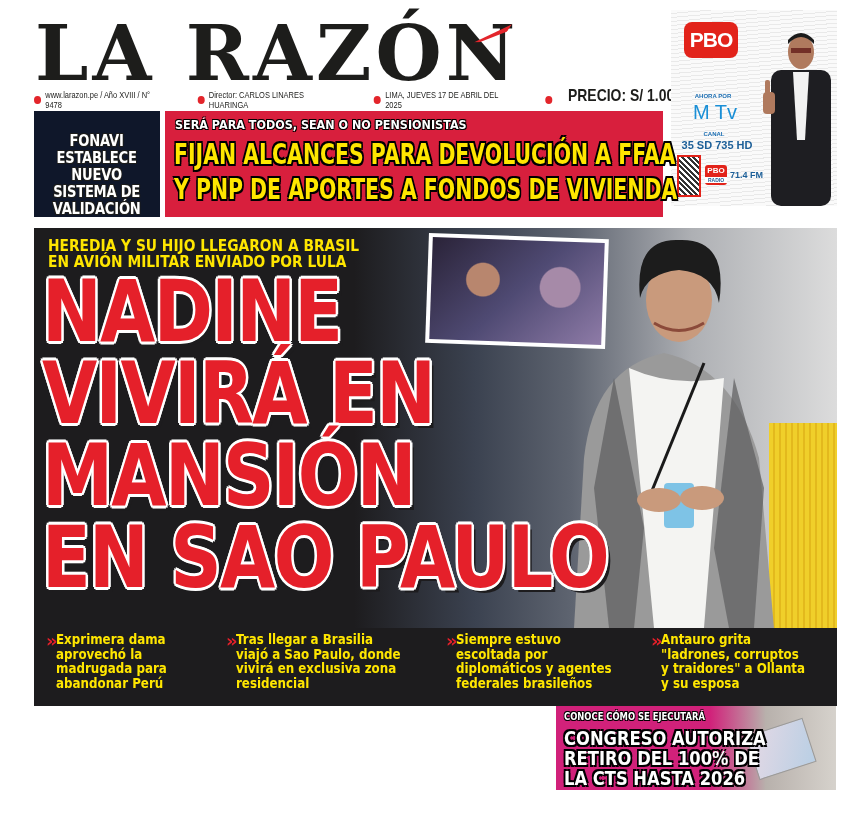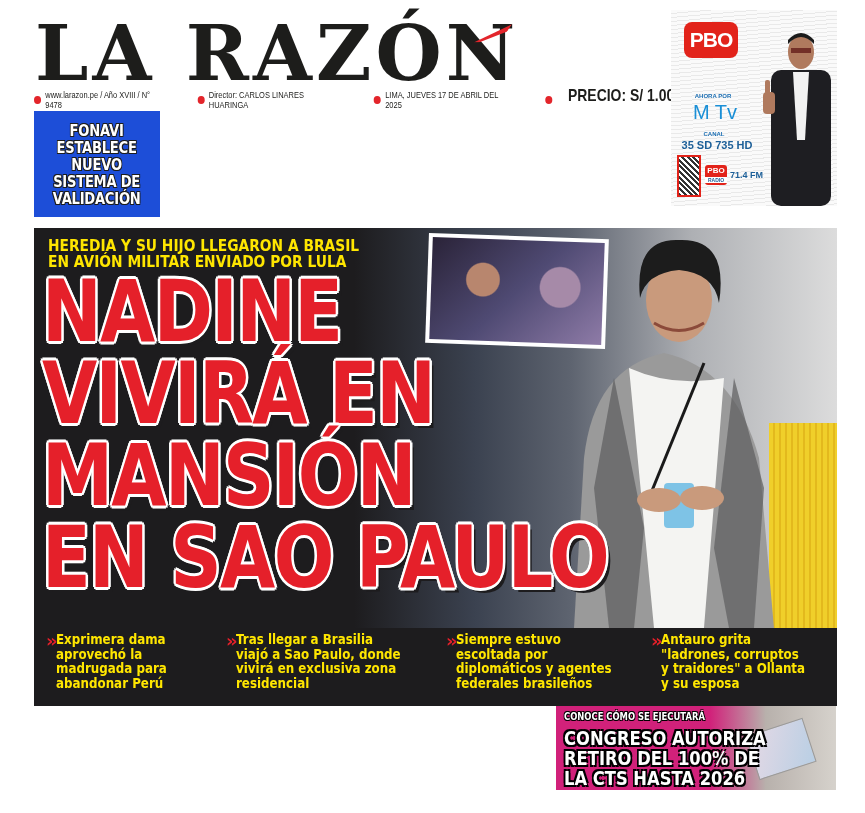--- a/index.html
+++ b/index.html
@@ -21,21 +21,21 @@
   .ad .mtv{position:absolute;left:14px;top:91px;width:60px;height:22px;color:#1a8fd6;font-size:20px;font-weight:400;text-align:center;line-height:22px}
   .ad .canal{position:absolute;left:12px;top:121px;width:62px;text-align:center;font-size:6px;font-weight:700;color:#1c6fb3}
   .ad .channels{position:absolute;left:6px;top:129px;width:80px;text-align:center;font-size:11px;font-weight:700;color:#1c5f98;white-space:nowrap}
   .ad .qr{position:absolute;left:6px;top:145px;width:24px;height:42px;border:2px solid #e2231a;background:repeating-linear-gradient(45deg,#333 0 2px,#fff 2px 4px)}
   .ad .radio{position:absolute;left:34px;top:155px;width:22px;height:20px;background:#e2231a;color:#fff;border-radius:3px;font-size:8px;font-weight:900;text-align:center;line-height:12px}
   .ad .radio small{display:block;font-size:5px;line-height:6px;color:#1c5f98;background:#fff}
   .ad .fm{position:absolute;left:59px;top:160px;font-size:9px;font-weight:700;color:#1c5f98}
   .ad .man{position:absolute;left:92px;top:20px;width:72px;height:176px}
 
   
-  .fonavi{position:absolute;left:34px;top:111px;width:126px;height:106px;background:#1d4ed8;display:flex;align-items:center;justify-content:center;text-align:center}
+  .fonavi{position:absolute;left:34px;top:111px;width:126px;height:106px;background:#0f172a;display:flex;align-items:flex-end;justify-content:center;text-align:center}
   .fonavi span{font-family:"DejaVu Sans",sans-serif;font-weight:900;font-size:16px;line-height:17px;color:#fff;letter-spacing:-.3px;transform:scaleX(.82);display:block;-webkit-text-stroke:1px #1d1d1b;paint-order:stroke fill;text-shadow:1px 1px 0 #1d1d1b,-1px 1px 0 #1d1d1b,1px -1px 0 #1d1d1b,-1px -1px 0 #1d1d1b}
   
   .ffaa{position:absolute;left:165px;top:111px;width:498px;height:106px;background:#d81f3d}
   .ffaa .kicker{position:absolute;left:10px;top:6px;font-family:"DejaVu Sans",sans-serif;font-weight:900;font-size:13px;color:#fff;transform:scaleX(.86);transform-origin:left top;white-space:nowrap;text-shadow:1px 1px 0 #000,-1px 1px 0 #000,1px -1px 0 #000,-1px -1px 0 #000}
   .ffaa .head{position:absolute;left:9px;top:26px;font-family:"DejaVu Sans",sans-serif;font-weight:900;font-size:28px;line-height:35px;color:#ffe600;transform:scaleX(.73);transform-origin:left top;white-space:nowrap;text-shadow:2px 2px 0 #000,-2px 2px 0 #000,2px -2px 0 #000,-2px -2px 0 #000,0 2px 0 #000,2px 0 0 #000}
 
   
   .main{position:absolute;left:34px;top:228px;width:803px;height:478px;background:#1d1c1e;overflow:hidden}
   .main .bg{position:absolute;left:320px;top:0;width:483px;height:400px;background:linear-gradient(90deg,#1d1c1e 0%,#3b4250 25%,#5e6470 45%,#aeb0b4 70%,#dcdcdc 100%)}
   .main .railing{position:absolute;left:735px;top:195px;width:68px;height:205px;background:repeating-linear-gradient(90deg,#f0cf2a 0 4px,#e3b91d 4px 6px)}
@@ -113,20 +113,27 @@
   <div class="fonavi">
     <div>
       <span>FONAVI</span>
       <span>ESTABLECE</span>
       <span>NUEVO</span>
       <span>SISTEMA DE</span>
       <span>VALIDACIÓN</span>
     </div>
   </div>
 
+  <div class="ffaa">
+    <div class="kicker">SERÁ PARA TODOS, SEAN O NO PENSIONISTAS</div>
+    <div class="head">
+      <div>FIJAN ALCANCES PARA DEVOLUCIÓN A FFAA</div>
+      <div>Y PNP DE APORTES A FONDOS DE VIVIENDA</div>
+    </div>
+  </div>
 
   <div class="main">
     <div class="bg"></div>
     <div class="railing"></div>
     <svg class="nadine-photo" viewBox="0 0 240 400">
       <path d="M20 400 L30 230 Q40 140 110 125 Q180 140 205 230 L220 400Z" fill="#9a9a9a"></path>
       <path d="M75 140 L100 400 L150 400 L170 150 Q120 160 75 140Z" fill="#f4f4f2"></path>
       <path d="M60 150 L90 300 L80 400 L55 400 L40 260Z" fill="#5c5c5e" opacity=".7"></path>
       <path d="M180 150 L160 320 L175 400 L200 400 L210 260Z" fill="#5c5c5e" opacity=".7"></path>
       <line x1="150" y1="135" x2="95" y2="270" stroke="#1a1a1a" stroke-width="3"></line>

